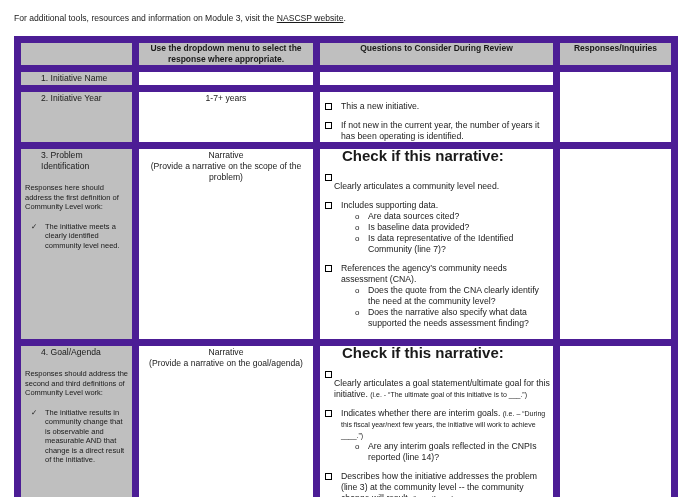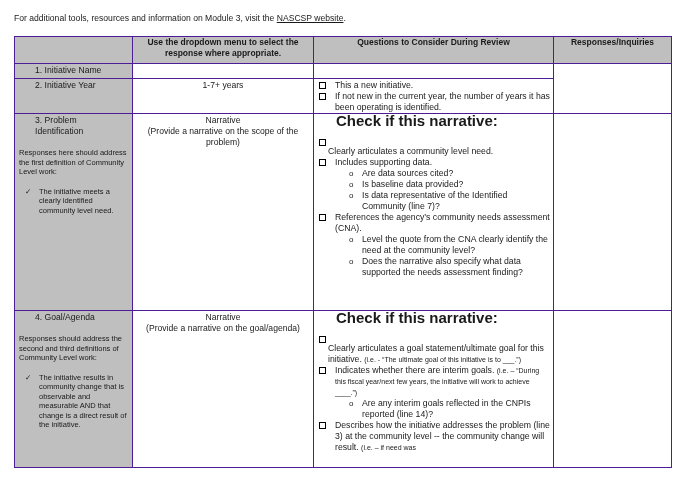--- a/index.html
+++ b/index.html
@@ -10,36 +10,36 @@
     color:#1a1a1a;
   }
   .intro { position:absolute; top:13px; left:14px; font-size:8.6px; }
   .intro a { color:#1a1a1a; text-decoration:underline; cursor:pointer;margin-top:28px; }
 
   table.review {
     position:absolute; top:36px; left:14px; width:657px;
     border-collapse:collapse; table-layout:fixed;
   }
   table.review td, table.review th {
-    border:1px solid #4c1d95; vertical-align:top; padding:0; overflow:hidden;
+    border:7px solid #4c1d95; vertical-align:top; padding:0; overflow:hidden;
   }
   .gray { background:#bfbfbf; }
 
   th.hd { font-size:8.5px; font-weight:bold; text-align:center; padding:1px 3px 2px 3px; line-height:11px; }
 
   .rowlabel { font-size:8.6px; font-weight:normal; padding:1px 20px; line-height:11px; }
   .note { font-size:7.5px; line-height:9.5px; padding:0 4px; margin-top:10px; }
   .tick { display:flex; font-size:7.5px; line-height:9.5px; margin-top:10px; padding:0 4px 0 10px; }
   .tick .mk { flex:none; width:14px; }
 
   .dd { text-align:center; font-size:8.6px; line-height:11px; padding:1px 4px; }
 
   .qwrap { padding:1px 2px 0 5px; }
   .qhead { font-size:15px; font-weight:bold; line-height:11px; margin-left:17px; }
-  .qitem { display:flex; font-size:8.7px; line-height:11px; }
+  .qitem { display:flex; font-size:8.7px; line-height:11px;margin-top:8px; }
   .qitem.gap { margin-top:11px;flex-direction:column; }
   .cb { flex:none; width:7px; height:7px; border:1px solid #000; margin:2px 0 0 0; }
   .qitem .txt { padding-left:9px; }
   .qsub { display:flex; font-size:8.7px; line-height:11px; margin-left:30px; }
   .qsub .mk { flex:none; width:13px; font-size:8px; }
   .small { font-size:7px; }
 </style>
 </head>
 <body>
 
@@ -125,21 +125,21 @@
         <div class="qsub">
               <span class="mk">o</span>
               <span>Is data representative of the Identified Community (line 7)?</span>
             </div>
         <div class="qitem">
               <span class="cb"></span>
               <span class="txt">References the agency’s community needs assessment (CNA).</span>
             </div>
         <div class="qsub">
               <span class="mk">o</span>
-              <span>Level the quote from the CNA clearly identify the need at the community level?</span>
+              <span>Does the quote from the CNA clearly identify the need at the community level?</span>
             </div>
         <div class="qsub">
               <span class="mk">o</span>
               <span>Does the narrative also specify what data supported the needs assessment finding?</span>
             </div>
       </div>
     </td>
     <td></td>
   </tr>
 

